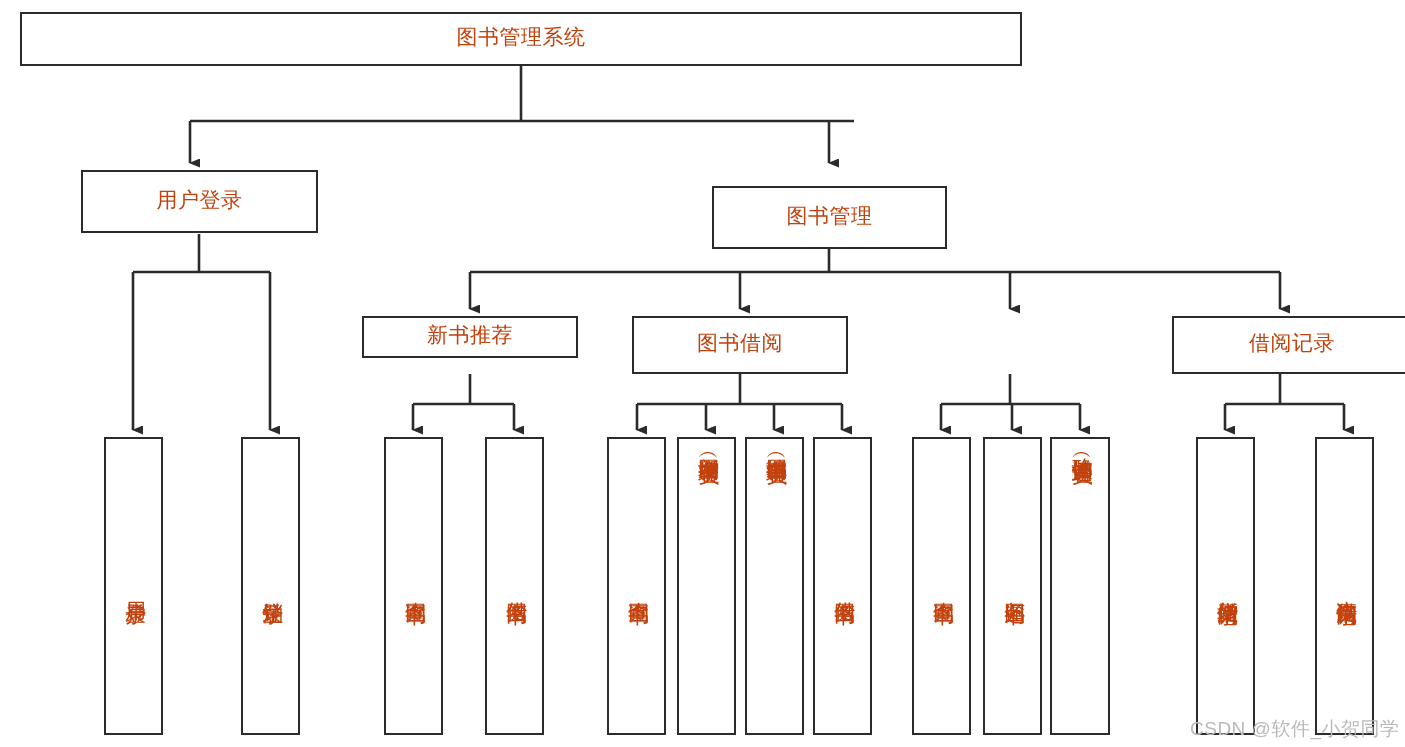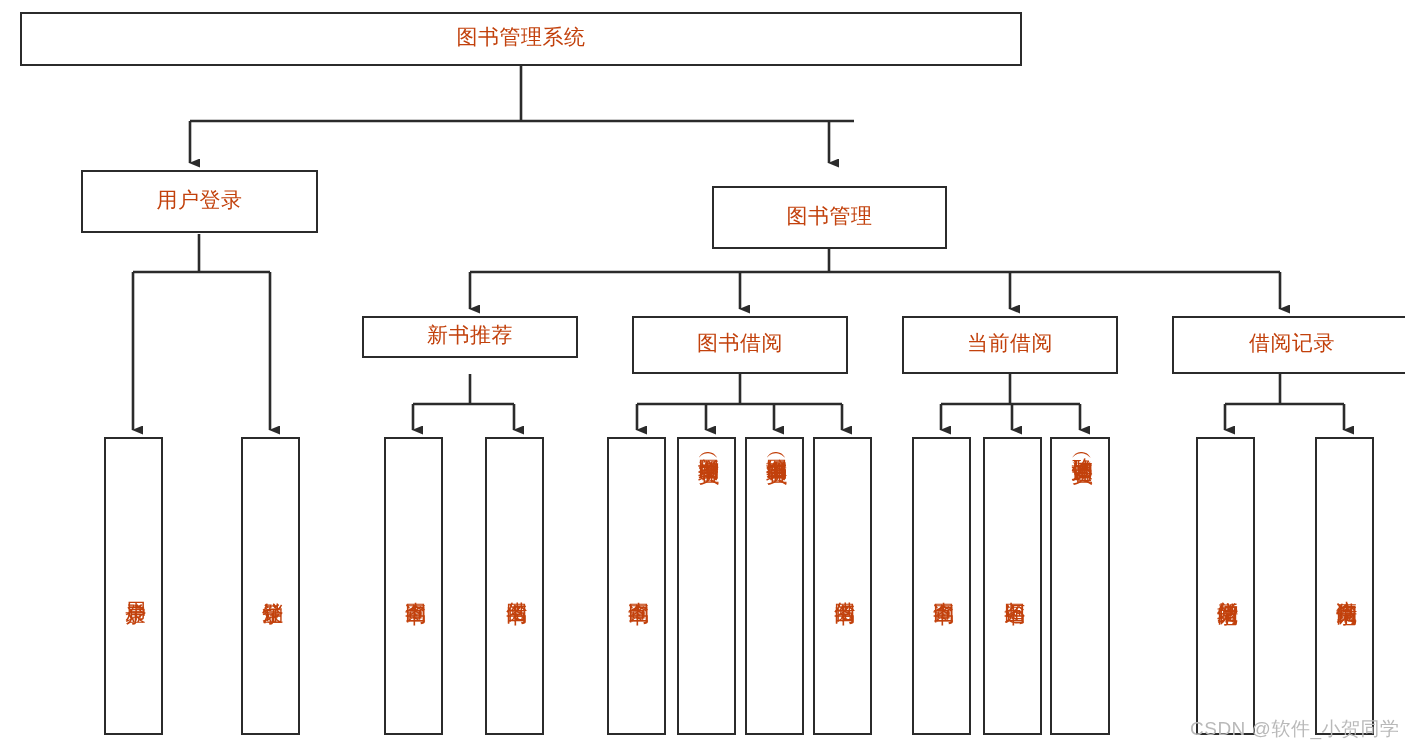--- a/index.html
+++ b/index.html
@@ -135,23 +135,20 @@
   <div class="node" style="left:712px; top:170px; width:235px; height:63px;margin-top:16px;">
     <span class="node-label">图书管理</span>
   </div>
 
   <div class="node" style="left:362px; top:316px; width:216px; height:42px;">
     <span class="node-label">新书推荐</span>
   </div>
   <div class="node" style="left:632px; top:316px; width:216px; height:58px;">
     <span class="node-label">图书借阅</span>
   </div>
-  <div class="node" style="left:902px; top:316px; width:216px; height:58px;">
-    <span class="node-label">当前借阅</span>
-  </div>
   <div class="node" style="left:1172px; top:316px; width:240px; height:58px;">
     <span class="node-label">借阅记录</span>
   </div>
 
   <div class="node vertical mid" style="left:104px; top:437px; width:59px; height:298px;">
     <span class="node-label">用户登录</span>
   </div>
   <div class="node vertical mid" style="left:241px; top:437px; width:59px; height:298px;">
     <span class="node-label">注销登录</span>
   </div>

